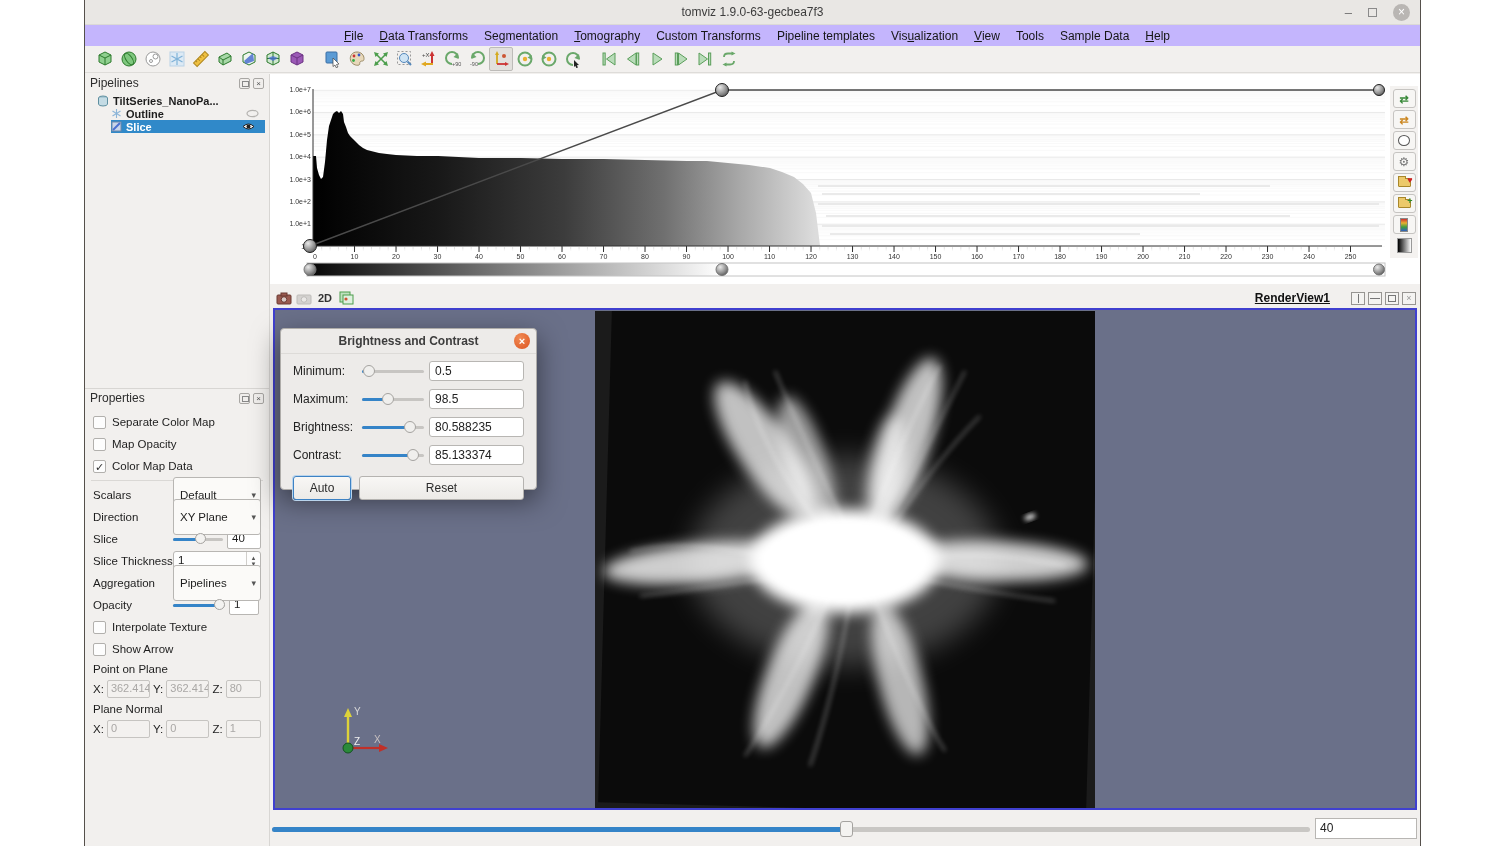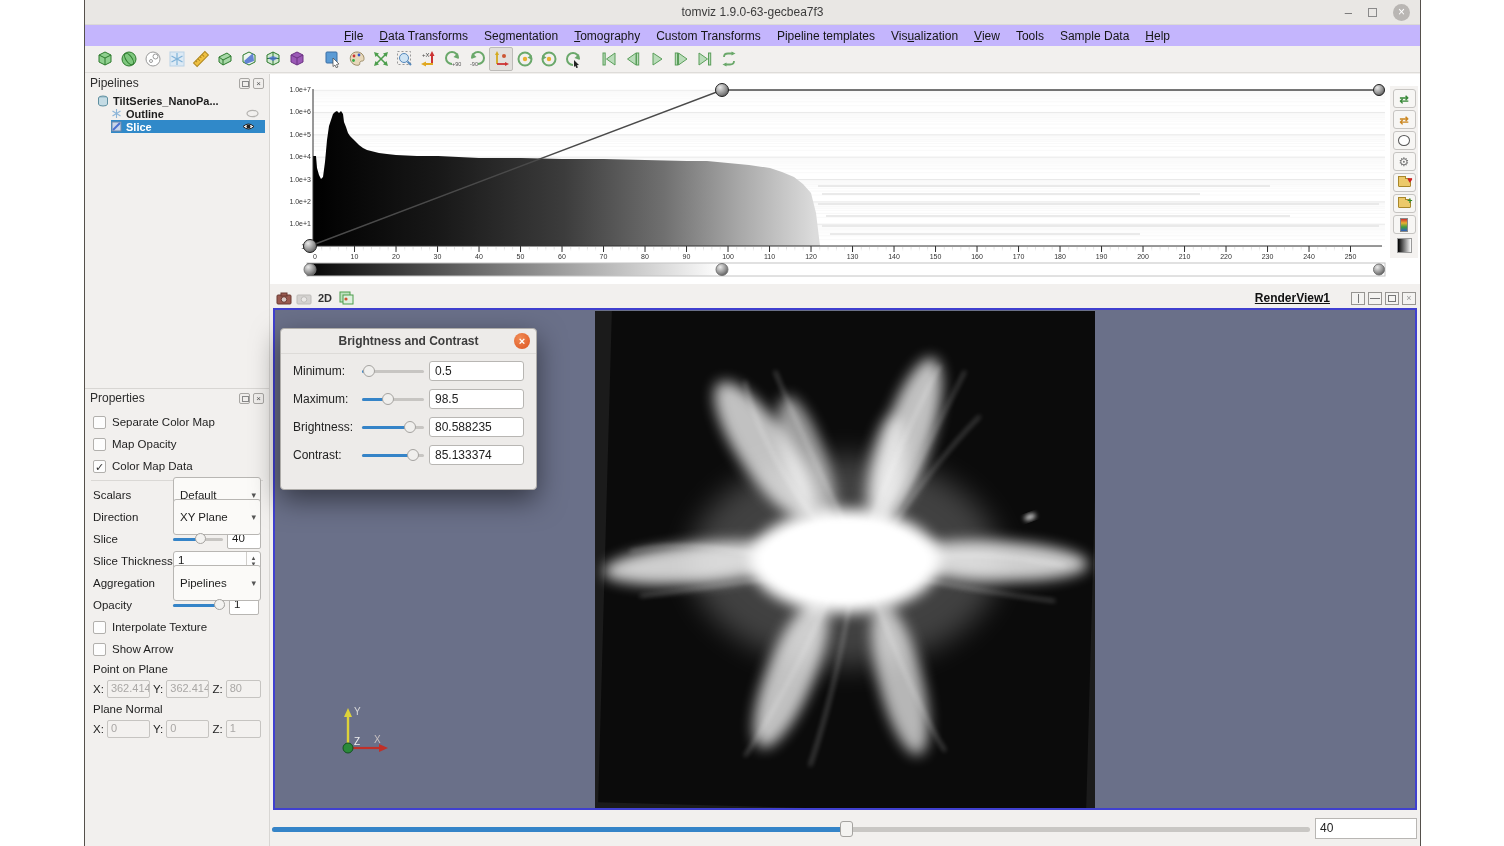--- a/index.html
+++ b/index.html
@@ -770,15 +770,19 @@
     </div>
     <div class="dlg-row">
       <span class="dlg-label">Contrast:</span>
       <span class="dslider">
           <span class="track"></span>
           <span class="fill" style="width:80%;"></span>
           <span class="handle" style="left:45px;"></span>
         </span>
       <span class="dfield">85.133374</span>
     </div>
+    <div class="dlg-btns">
+      <span class="btn auto">Auto</span>
+      <span class="btn reset">Reset</span>
+    </div>
   </div>
 
 </div>
 
 </body></html>

